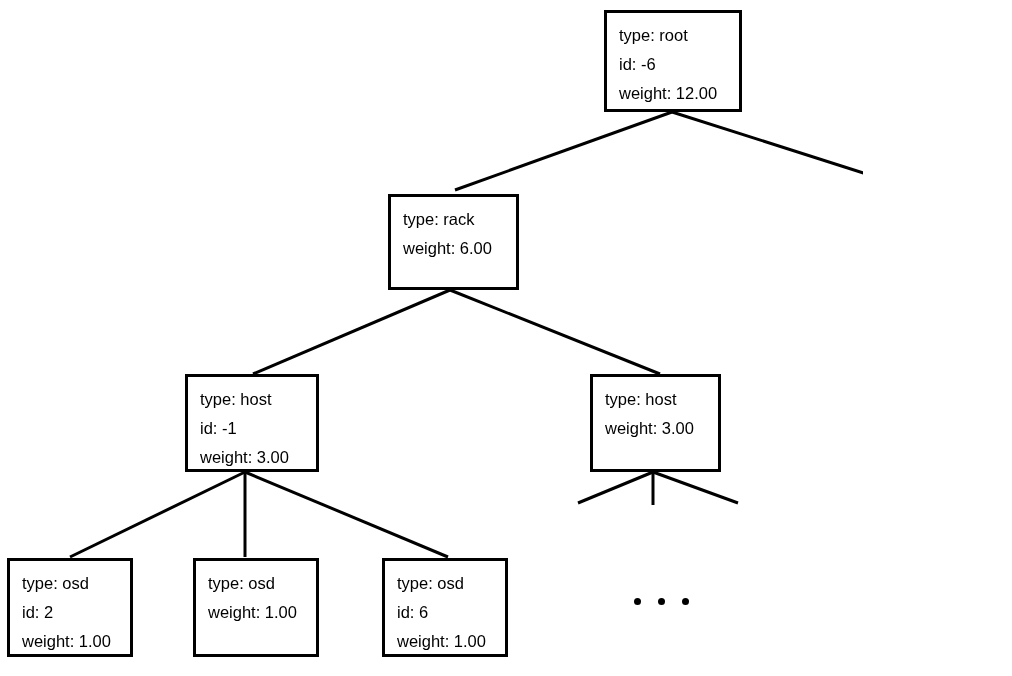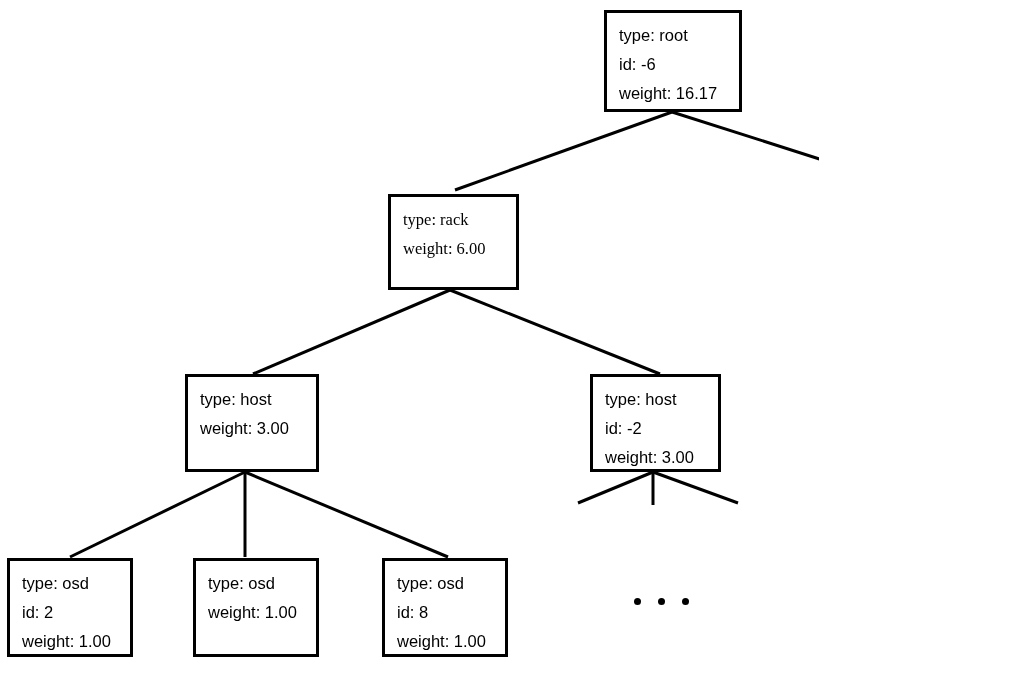--- a/index.html
+++ b/index.html
@@ -11,20 +11,21 @@
   body {
     font-family: "Liberation Sans", sans-serif;
     color: #000000;
   }
   #canvas {
     position: relative;
     width: 819px;
     height: 676px;
     background: #ffffff;
     overflow: hidden;
+    padding-left: 44px;
   }
   #edge-layer {
     position: absolute;
     left: 0;
     top: 0;
     width: 1012px;
     height: 676px;
     pointer-events: none;
   }
   .node {
@@ -70,47 +71,47 @@
       <line x1="245" y1="472" x2="448" y2="557" stroke="#000000" stroke-width="3" stroke-linecap="butt"></line>
       <line x1="653" y1="472" x2="578" y2="503" stroke="#000000" stroke-width="3" stroke-linecap="butt"></line>
       <line x1="653" y1="472" x2="653" y2="505" stroke="#000000" stroke-width="3" stroke-linecap="butt"></line>
       <line x1="653" y1="472" x2="738" y2="503" stroke="#000000" stroke-width="3" stroke-linecap="butt"></line>
     </svg>
 
   <div id="node-layer">
       <div class="node" style="left: 604px; top: 10px; width: 138px; height: 102px;">
         <div class="line">type: root</div>
         <div class="line">id: -6</div>
-        <div class="line">weight: 16.17</div>
+        <div class="line">weight: 12.00</div>
       </div>
-      <div class="node" style="left: 388px; top: 194px; width: 131px; height: 96px; font-family: Liberation Serif, serif;">
+      <div class="node" style="left: 388px; top: 194px; width: 131px; height: 96px;">
         <div class="line">type: rack</div>
         <div class="line">weight: 6.00</div>
       </div>
       <div class="node" style="left: 185px; top: 374px; width: 134px; height: 98px;">
         <div class="line">type: host</div>
+        <div class="line">id: -1</div>
         <div class="line">weight: 3.00</div>
       </div>
       <div class="node" style="left: 590px; top: 374px; width: 131px; height: 98px;">
         <div class="line">type: host</div>
-        <div class="line">id: -2</div>
         <div class="line">weight: 3.00</div>
       </div>
       <div class="node" style="left: 7px; top: 558px; width: 126px; height: 99px;">
         <div class="line">type: osd</div>
         <div class="line">id: 2</div>
         <div class="line">weight: 1.00</div>
       </div>
       <div class="node" style="left: 193px; top: 558px; width: 126px; height: 99px;">
         <div class="line">type: osd</div>
         <div class="line">weight: 1.00</div>
       </div>
       <div class="node" style="left: 382px; top: 558px; width: 126px; height: 99px;">
         <div class="line">type: osd</div>
-        <div class="line">id: 8</div>
+        <div class="line">id: 6</div>
         <div class="line">weight: 1.00</div>
       </div>
     </div>
   <div id="ellipsis-layer">
       <div class="ellipsis" title="..." style="left: 888px; top: 232px;">
         <span class="dot"></span>
         <span class="dot"></span>
         <span class="dot"></span>
       </div>
       <div class="ellipsis" title="..." style="left: 888px; top: 430px;">

